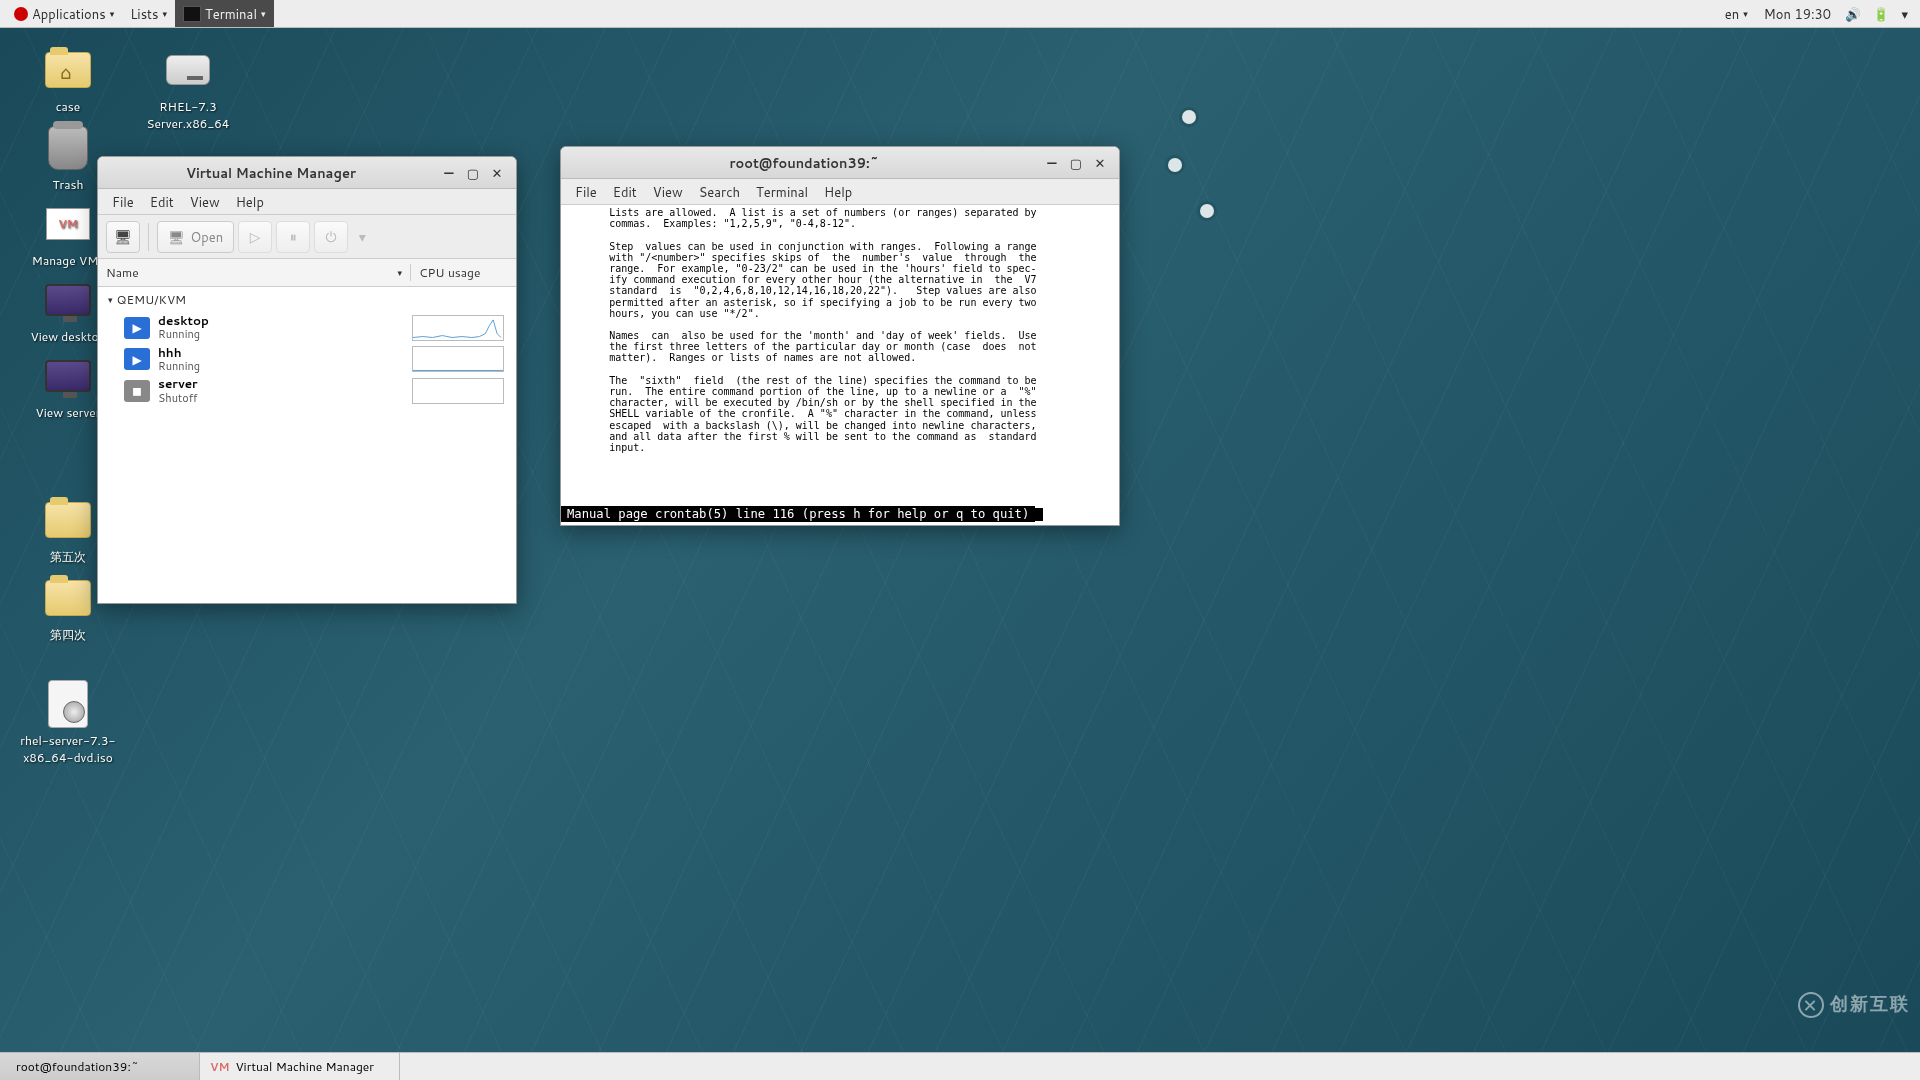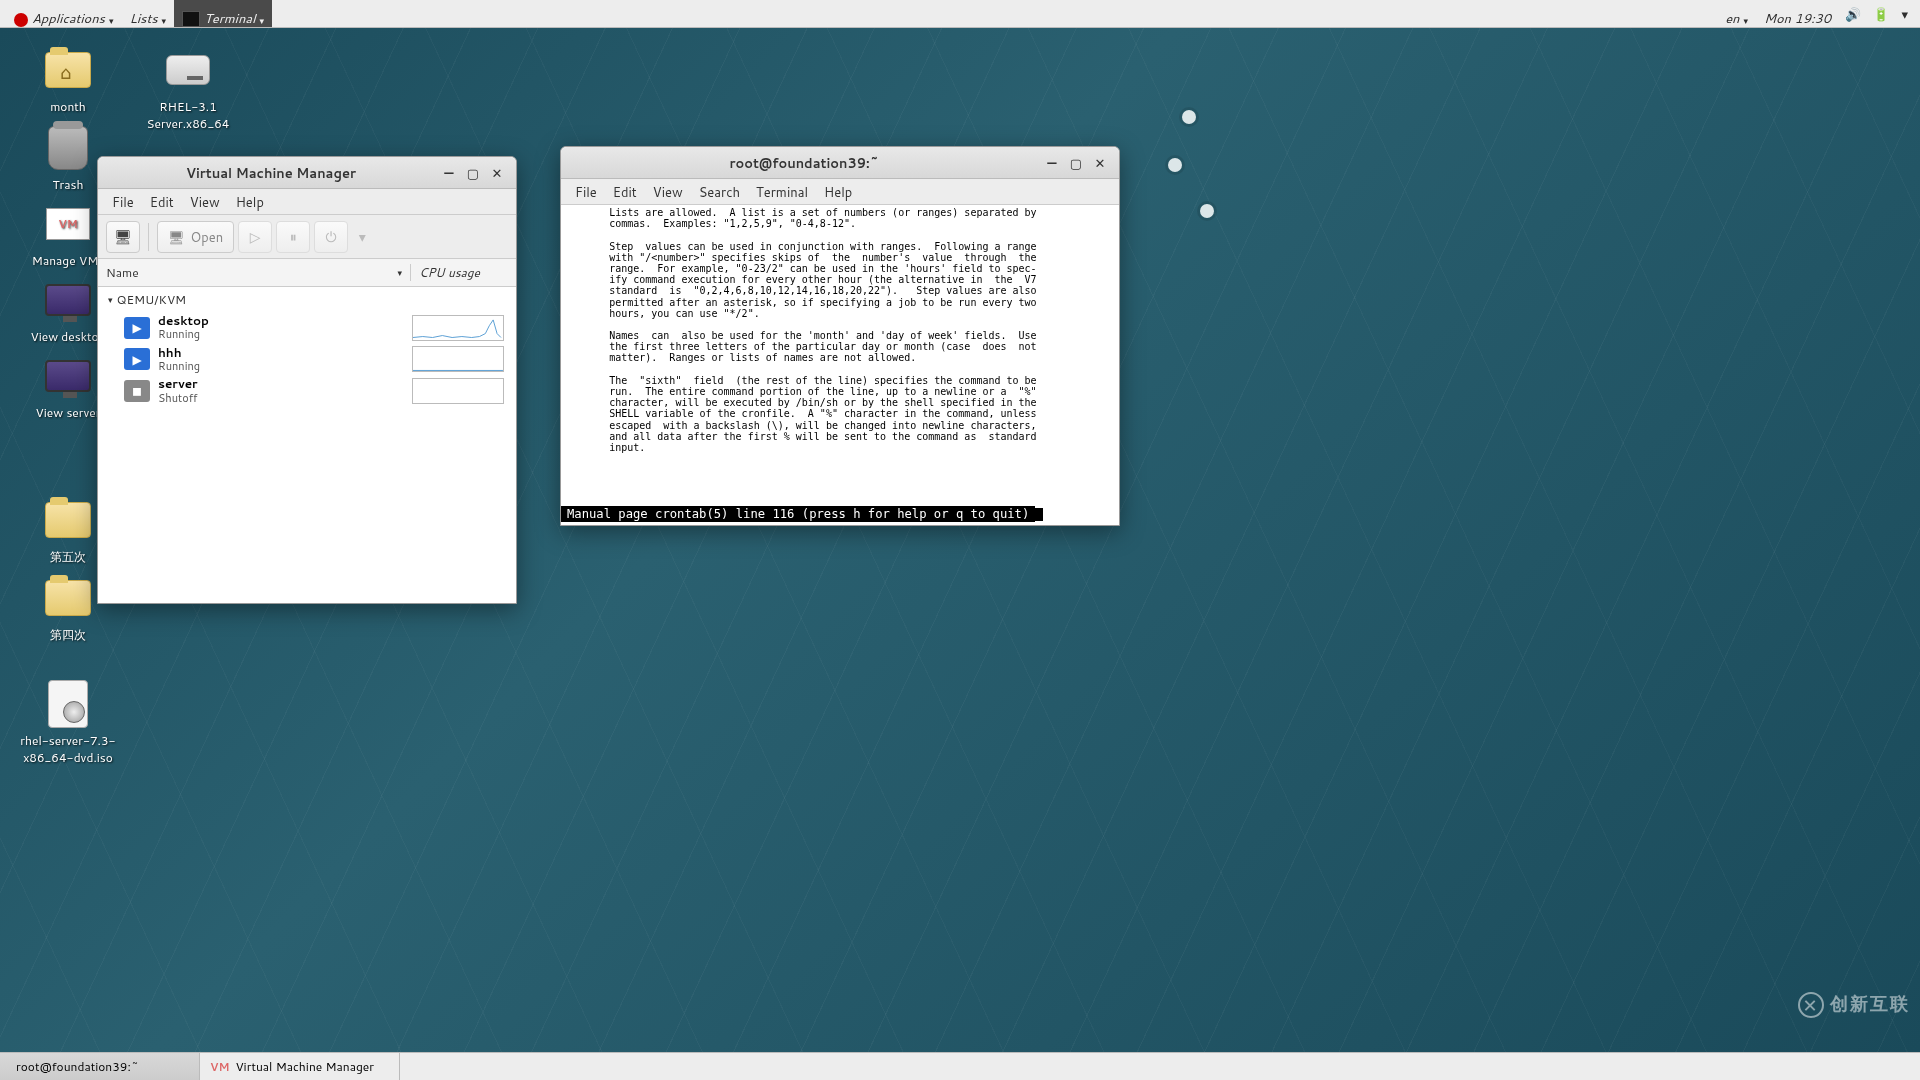--- a/index.html
+++ b/index.html
@@ -1,20 +1,20 @@
 <!DOCTYPE html>
 <html><head>
 <meta charset="utf-8">
 <style>
 * { margin: 0; padding: 0; box-sizing: border-box; font-family: "Cantarell", "DejaVu Sans", sans-serif; }
 body { width: 1920px; height: 1080px; overflow: hidden; background: #2a5a6a; position: relative; }
 
 
 .top-panel { height: 28px; background: #ededed; border-bottom: 1px solid #bbb; display: flex; align-items: center; padding: 0 6px; font-size: 13px; color: #2e2e2e; }
-.top-panel .menu-item { display: flex; align-items: flex-end; padding: 0 8px; height: 100%; cursor: pointer; font-style: italic; }
+.top-panel .menu-item { display: flex; align-items: center; padding: 0 8px; height: 100%; cursor: pointer; }
 .top-panel .menu-item.active { background: #4a4a4a; color: #eee; }
 .top-panel .dropdown-arrow { margin-left: 4px; font-size: 9px; }
 .top-panel .spacer { flex: 1; }
 .top-panel .tray-icon { padding: 0 6px; display:flex; align-items:center; }
 .top-panel .redhat { width:14px; height:14px; background:#c00; border-radius:50%; margin-right:4px;}
 .top-panel .term-icon { width:18px; height:16px; background:#111; border:1px solid #555; display:inline-block; margin-right:4px;}
 
 
 .desktop { position: absolute; top: 28px; left: 0; right: 0; bottom: 28px; background: linear-gradient(135deg, #1a4a5a 0%, #2a6070 40%, #1a4a5a 100%); }
 .desktop::before { content:""; position:absolute; inset:0; background:
@@ -47,21 +47,21 @@
 .menubar span { padding:0 8px; cursor:pointer;}
 
 
 .vmm-window { left: 97px; top: 128px; width: 420px; height: 448px;}
 .vmm-toolbar { height:44px; background:#ededed; border-bottom:1px solid #ccc; display:flex; align-items:center; padding:0 8px; gap:4px;}
 .tb-btn { width:34px; height:32px; border:1px solid #ccc; background:linear-gradient(#fafafa,#eee); border-radius:4px; display:flex; align-items:center; justify-content:center; font-size:14px; color:#444; cursor:pointer;}
 .tb-btn.disabled { color:#bbb; border-color:#ddd;}
 .tb-open { height:32px; padding:0 10px; border:1px solid #ccc; background:linear-gradient(#fafafa,#eee); border-radius:4px; display:flex; align-items:center; gap:6px; color:#888; font-size:13px;}
 .vmm-headers { height:28px; background:#f4f4f4; border-bottom:1px solid #ccc; display:flex; font-size:12px; color:#333; align-items:center;}
 .vmm-headers .col-name { flex:1; padding-left:8px; display:flex; align-items:center; justify-content:space-between; padding-right:8px; border-right:1px solid #ccc;}
-.vmm-headers .col-cpu { width:105px; padding-left:8px;font-style:italic;}
+.vmm-headers .col-cpu { width:105px; padding-left:8px;}
 .vmm-body { flex:1; background:#fff; overflow:auto; font-size:12px;}
 .vmm-group { padding:4px 10px; color:#333; display:flex; align-items:center; gap:4px;}
 .vmm-row { display:flex; align-items:center; padding:2px 8px;}
 .vmm-row .vm-ico { width:26px; height:22px; background:#2a6fd6; border-radius:3px; margin:0 8px 0 18px; display:flex; align-items:center; justify-content:center; color:#fff; font-size:12px;}
 .vmm-row .vm-info { flex:1; line-height:1.2;}
 .vmm-row .vm-name { font-weight:bold; color:#000;}
 .vmm-row .vm-status { color:#555; font-size:11px;}
 .cpu-graph { width:92px; height:26px; border:1px solid #bbb; background:#fff; position:relative; margin-right:4px;}
 .cpu-graph svg { position:absolute; inset:0;}
 
@@ -110,27 +110,27 @@
 
 <div class="desktop">
   <div class="geo-dot" style="top:82px; left:1182px;"></div>
   <div class="geo-dot" style="top:130px; left:1168px;"></div>
   <div class="geo-dot" style="top:176px; left:1200px;"></div>
 
   <div class="desktop-icon" style="top:18px; left:8px;">
     <div class="icon-img">
         <div class="folder-ico home-ico"></div>
       </div>
-    <div>month</div>
+    <div>case</div>
   </div>
   <div class="desktop-icon" style="top:18px; left:128px;">
     <div class="icon-img">
         <div class="disk-ico"></div>
       </div>
-    <div>RHEL-3.1 Server.x86_64</div>
+    <div>RHEL-7.3 Server.x86_64</div>
   </div>
   <div class="desktop-icon" style="top:96px; left:8px;">
     <div class="icon-img">
         <div class="trash-ico"></div>
       </div>
     <div>Trash</div>
   </div>
   <div class="desktop-icon" style="top:172px; left:8px;">
     <div class="icon-img">
         <div class="vmm-ico">VM</div>

